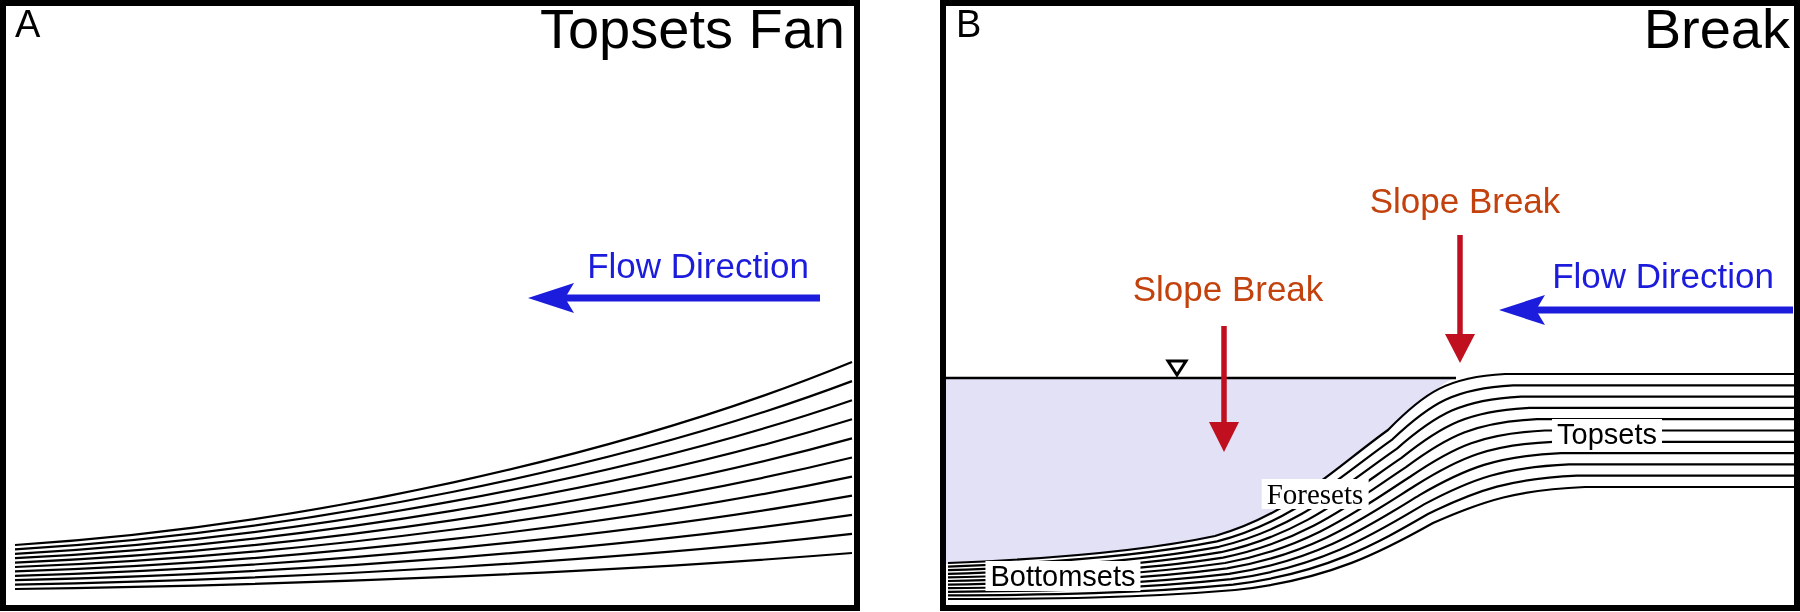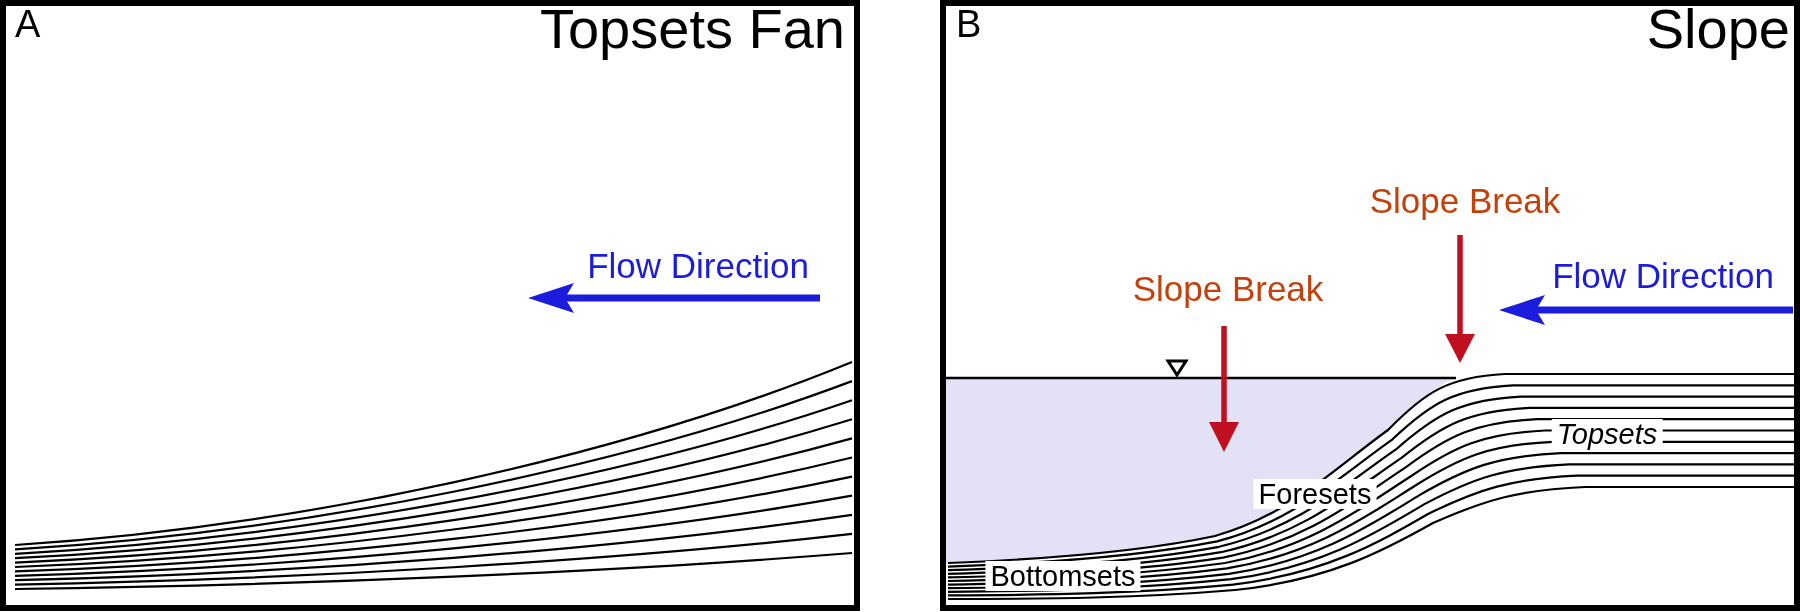--- a/index.html
+++ b/index.html
@@ -113,21 +113,21 @@
       <path d="M 1224 326 L 1224 428" stroke="#C01020" stroke-width="5.5" fill="none"></path>
       <polygon points="1224,452 1209,422 1239,422" fill="#C01020"></polygon>
     </g>
   </svg>
 
   <div class="label corner" style="left:15px; top:5px;">A</div>
   <div class="label panel-title" style="left:440px; top:0px; width:405px;">Topsets Fan</div>
   <div class="label flow-label" style="left:698px; top:248px;">Flow Direction</div>
 
   <div class="label corner" style="left:956px; top:5px;">B</div>
-  <div class="label panel-title" style="left:1390px; top:0px; width:400px;">Slope</div>
+  <div class="label panel-title" style="left:1390px; top:0px; width:400px;">Break</div>
   <div class="label slope-label" style="left:1465px; top:183px;">Slope Break</div>
   <div class="label slope-label" style="left:1228px; top:271px;">Slope Break</div>
   <div class="label flow-label" style="left:1663px; top:258px;">Flow Direction</div>
-  <div class="label strata-label" style="left:1607px; top:419px;font-style:italic;">Topsets</div>
-  <div class="label strata-label" style="left:1315px; top:479px;">Foresets</div>
+  <div class="label strata-label" style="left:1607px; top:419px;">Topsets</div>
+  <div class="label strata-label" style="left:1315px; top:479px;font-family:Liberation Serif, serif;">Foresets</div>
   <div class="label strata-label" style="left:1063px; top:561px;">Bottomsets</div>
 
 </div>
 
 </body></html>

